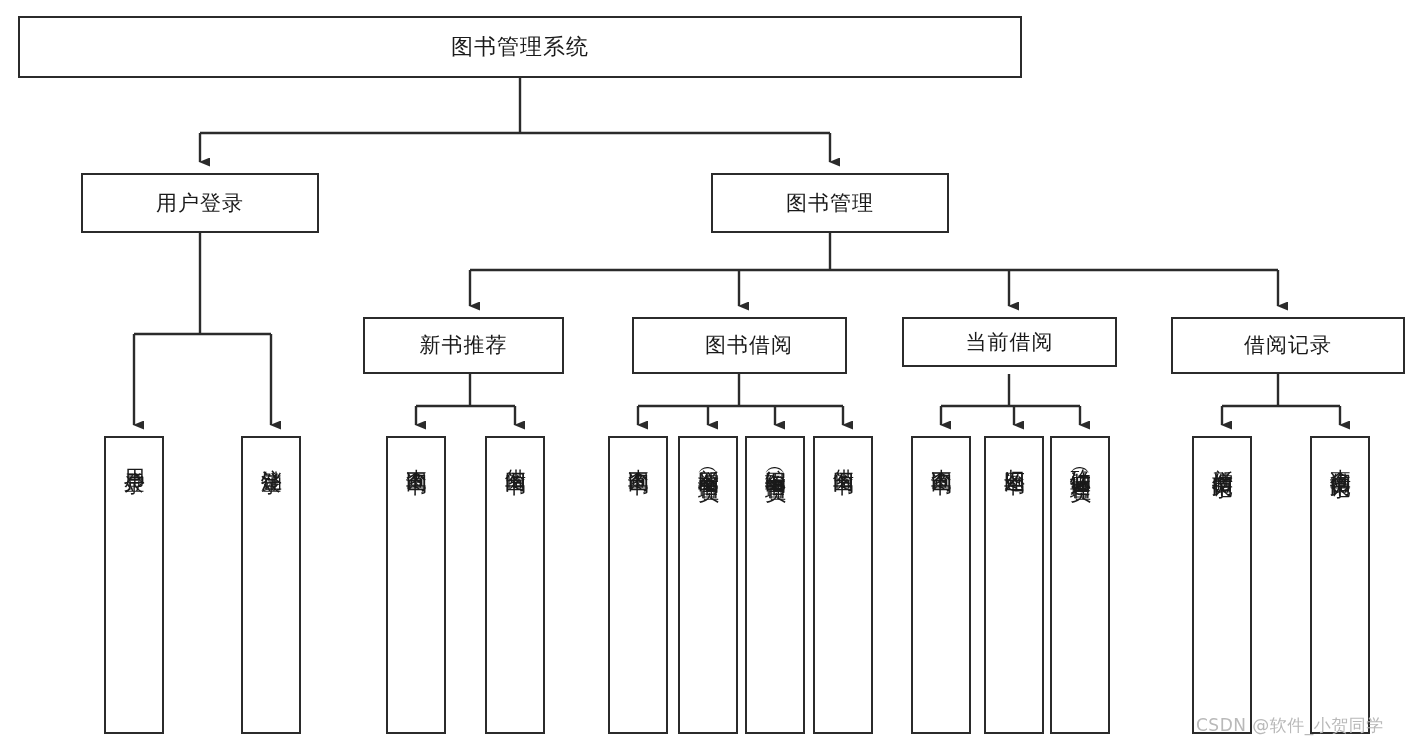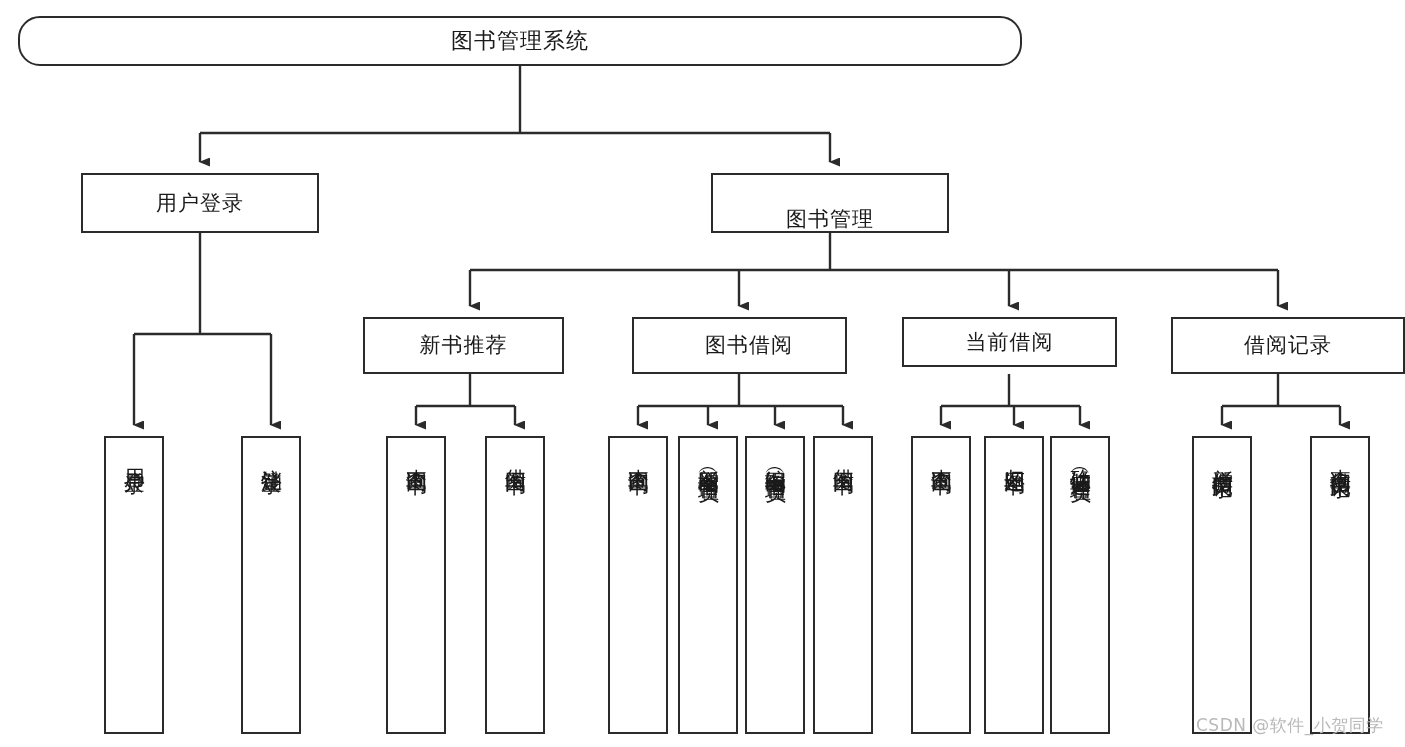--- a/index.html
+++ b/index.html
@@ -112,29 +112,29 @@
         <line x1="941" y1="406" x2="941" y2="425" marker-end="url(#arrowhead)"></line>
         <line x1="1014" y1="406" x2="1014" y2="425" marker-end="url(#arrowhead)"></line>
         <line x1="1080" y1="406" x2="1080" y2="425" marker-end="url(#arrowhead)"></line>
         <line x1="1278" y1="374" x2="1278" y2="406"></line>
         <line x1="1222" y1="406" x2="1340" y2="406"></line>
         <line x1="1222" y1="406" x2="1222" y2="425" marker-end="url(#arrowhead)"></line>
         <line x1="1340" y1="406" x2="1340" y2="425" marker-end="url(#arrowhead)"></line>
       </g>
   </svg>
 
-  <div class="node root horiz" id="node-root" style="left: 18px; top: 16px; width: 1004px; height: 50px; border-radius: 22px;">
+  <div class="node root horiz" id="node-root" style="left: 18px; top: 16px; width: 1004px; height: 62px;">
     <span class="node-label">图书管理系统</span>
   </div>
 
   <div id="nodes-generated">
       <div class="node horiz level1" style="left: 81px; top: 173px; width: 238px; height: 60px;">
         <span class="node-label">用户登录</span>
       </div>
-      <div class="node horiz level1" style="left: 711px; top: 173px; width: 238px; height: 60px; align-items: flex-end;">
+      <div class="node horiz level1" style="left: 711px; top: 173px; width: 238px; height: 60px;">
         <span class="node-label">图书管理</span>
       </div>
       <div class="node horiz level2" style="left: 363px; top: 317px; width: 201px; height: 57px;">
         <span class="node-label">新书推荐</span>
       </div>
       <div class="node horiz level2" style="left: 632px; top: 317px; width: 215px; height: 57px; padding-left: 19px;">
         <span class="node-label">图书借阅</span>
       </div>
       <div class="node horiz level2" style="left: 902px; top: 317px; width: 215px; height: 50px;">
         <span class="node-label">当前借阅</span>

